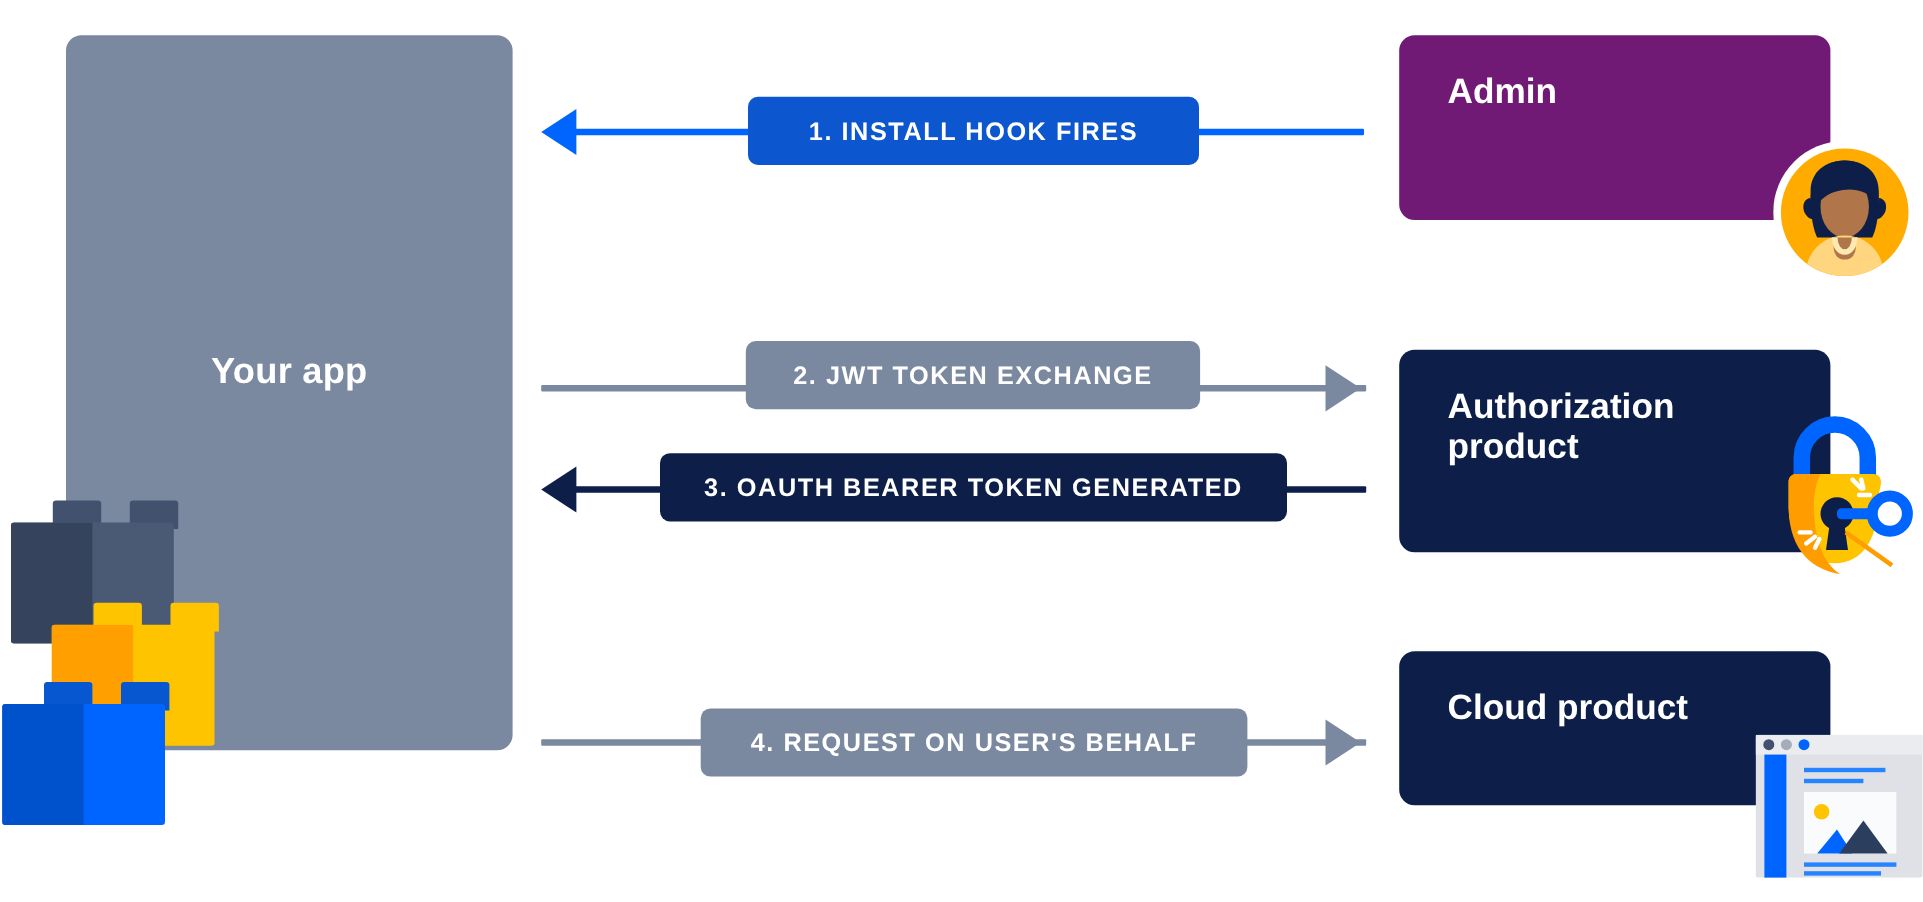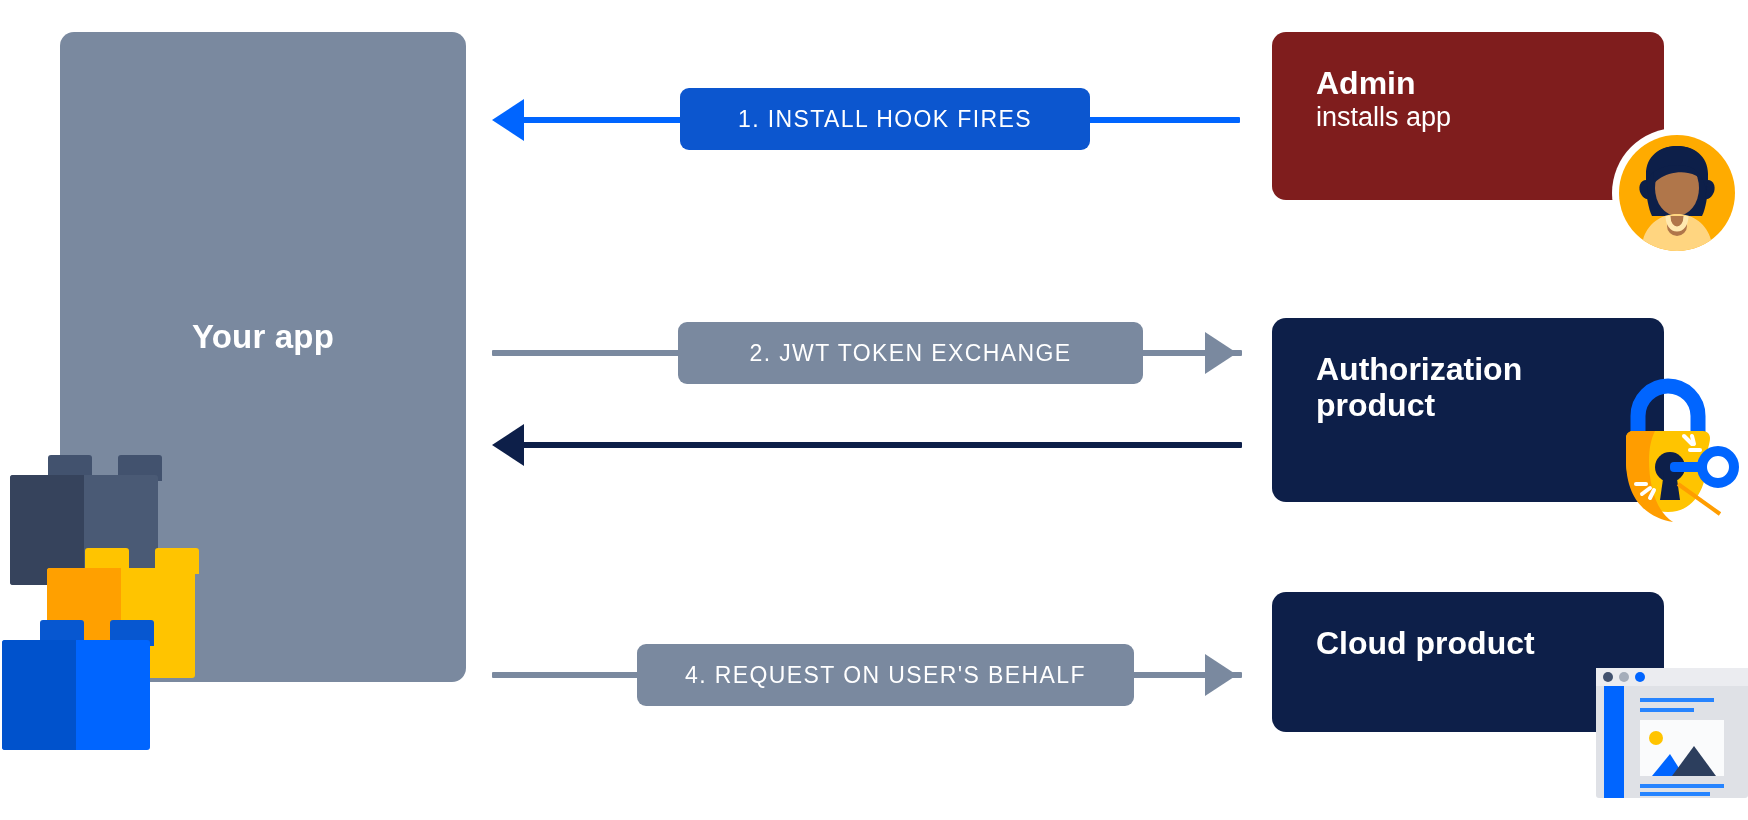--- a/index.html
+++ b/index.html
@@ -110,40 +110,40 @@
   .arrow-head.right { border-left-width: 32px;  border-left-style: solid; }
 
   .step-chip {
     position: absolute;
     display: flex;
     align-items: center;
     justify-content: center;
     border-radius: 9px;
     color: #ffffff;
     font-size: 23px;
-    font-weight: 400;
+    font-weight: 700;
     letter-spacing: 1.4px;
     white-space: nowrap;
     box-sizing: border-box;
     padding: 0 20px;
   }
 
   .chip-blue  { background: #0c56cf; }
   .chip-gray  { background: #7a899f; }
   .chip-navy  { background: #0d1f49; }
 
   
   .node-card {
     position: absolute;
     border-radius: 14px;
     box-sizing: border-box;
     padding: 34px 40px 0 44px;
     color: #ffffff;
   }
-  .node-card.blue { background: #7f1d1d; }
+  .node-card.blue { background: #701a75; }
   .node-card.navy { background: #0d1f49; }
   .node-title {
     font-size: 32px;
     font-weight: 700;
     line-height: 1.12;
     letter-spacing: 0px;
   }
   .node-sub {
     font-size: 27px;
     font-weight: 400;
@@ -186,32 +186,32 @@
       </div>
     </div>
   </div>
 
   <div class="arrow-head left" style="left:492px; top:99px; border-right-color:#0065ff;"></div>
   <div class="conn-line" style="left:520px; top:117px; width:720px; background:#0065ff;"></div>
   <div class="step-chip chip-blue" style="left:680px; top:88px; width:410px; height:62px;">1. INSTALL HOOK FIRES</div>
 
   <div class="conn-line" style="left:492px; top:350px; width:750px; background:#7a899f;"></div>
   <div class="arrow-head right" style="left:1205px; top:332px; border-left-color:#7a899f;"></div>
-  <div class="step-chip chip-gray" style="left:678px; top:322px; width:465px; height:62px;">2. JWT TOKEN EXCHANGE</div>
+  <div class="step-chip chip-gray" style="left:678px; top:310px; width:413px; height:62px;">2. JWT TOKEN EXCHANGE</div>
 
   <div class="arrow-head left" style="left:492px; top:424px; border-right-color:#0d1f49;"></div>
   <div class="conn-line" style="left:520px; top:442px; width:722px; background:#0d1f49;"></div>
+  <div class="step-chip chip-navy" style="left:600px; top:412px; width:570px; height:62px;">3. OAUTH BEARER TOKEN GENERATED</div>
 
   <div class="conn-line" style="left:492px; top:672px; width:750px; background:#7a899f;"></div>
   <div class="arrow-head right" style="left:1205px; top:654px; border-left-color:#7a899f;"></div>
   <div class="step-chip chip-gray" style="left:637px; top:644px; width:497px; height:62px;">4. REQUEST ON USER'S BEHALF</div>
 
   <div class="node-card blue" style="left:1272px; top:32px; width:392px; height:168px;">
     <div class="node-title">Admin</div>
-    <div class="node-sub">installs app</div>
   </div>
 
   <div class="icon-wrap" style="left:1612px; top:128px; width:130px; height:130px;">
     <svg viewBox="0 0 130 130" width="130" height="130">
       <circle cx="65" cy="65" r="65" fill="#ffffff"></circle>
       <circle cx="65" cy="65" r="58" fill="#ffab00"></circle>
       <clipPath id="avclip">
           <circle cx="65" cy="65" r="58"></circle>
         </clipPath>
       <g clip-path="url(#avclip)">

